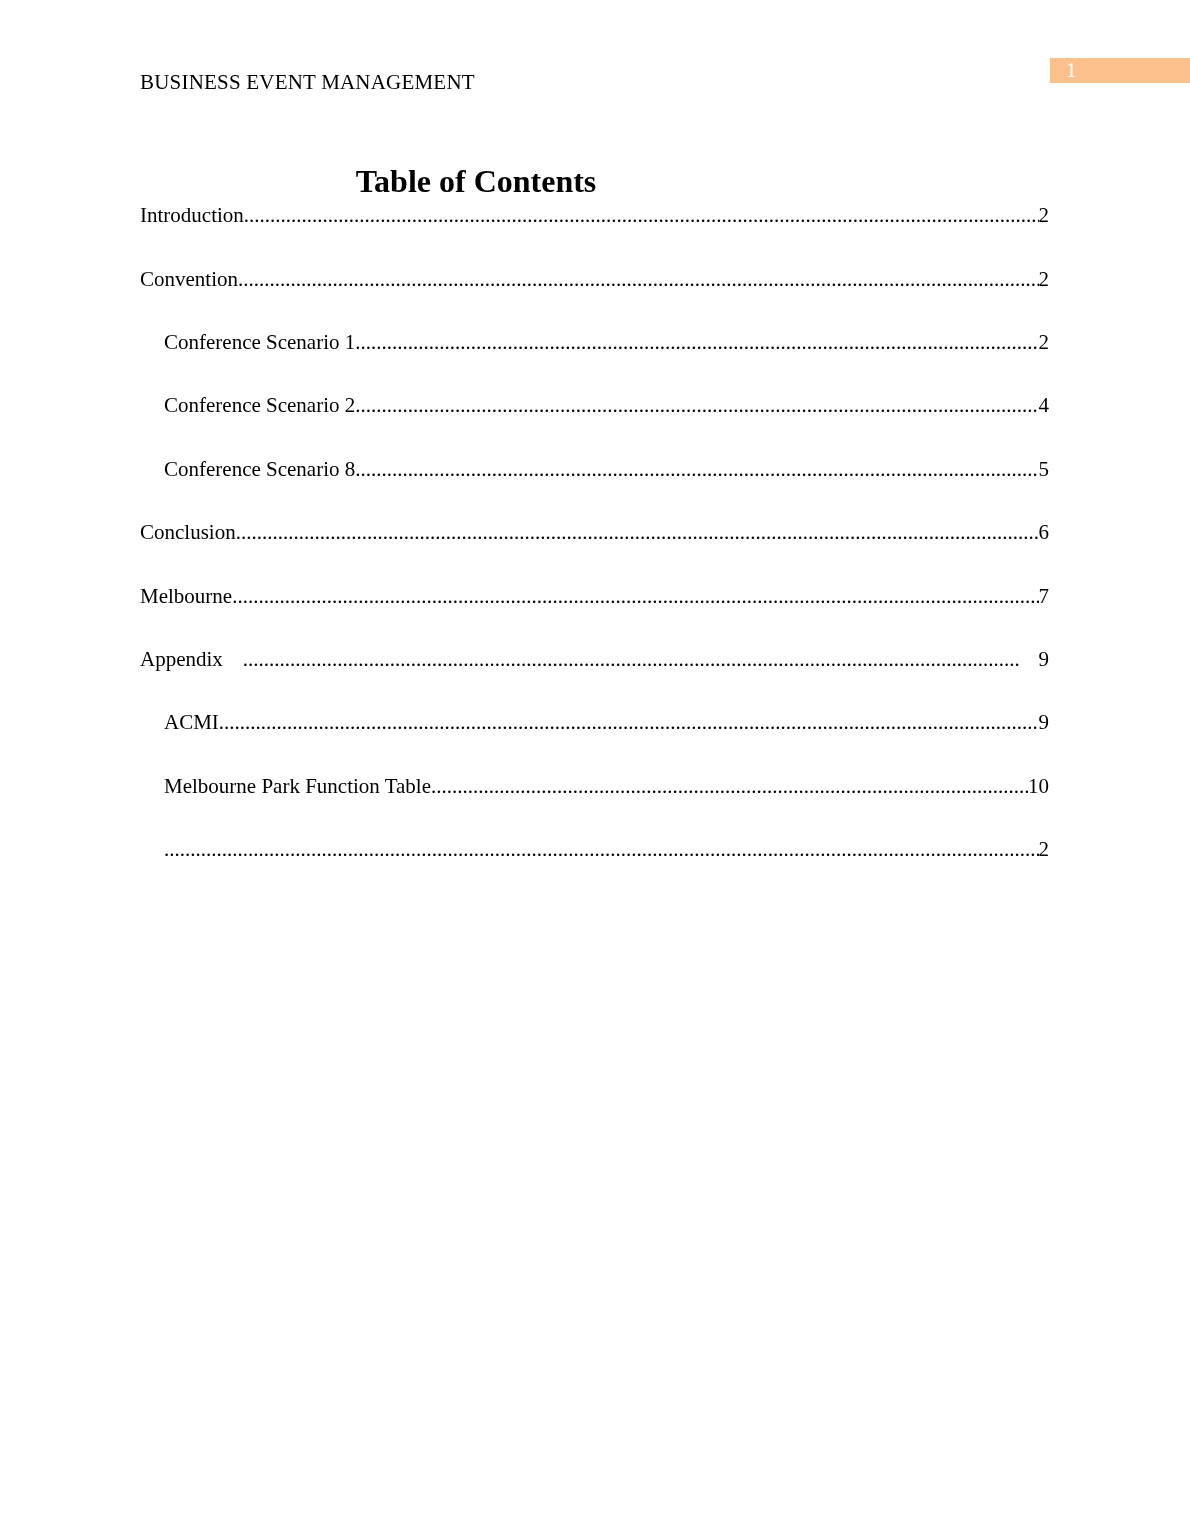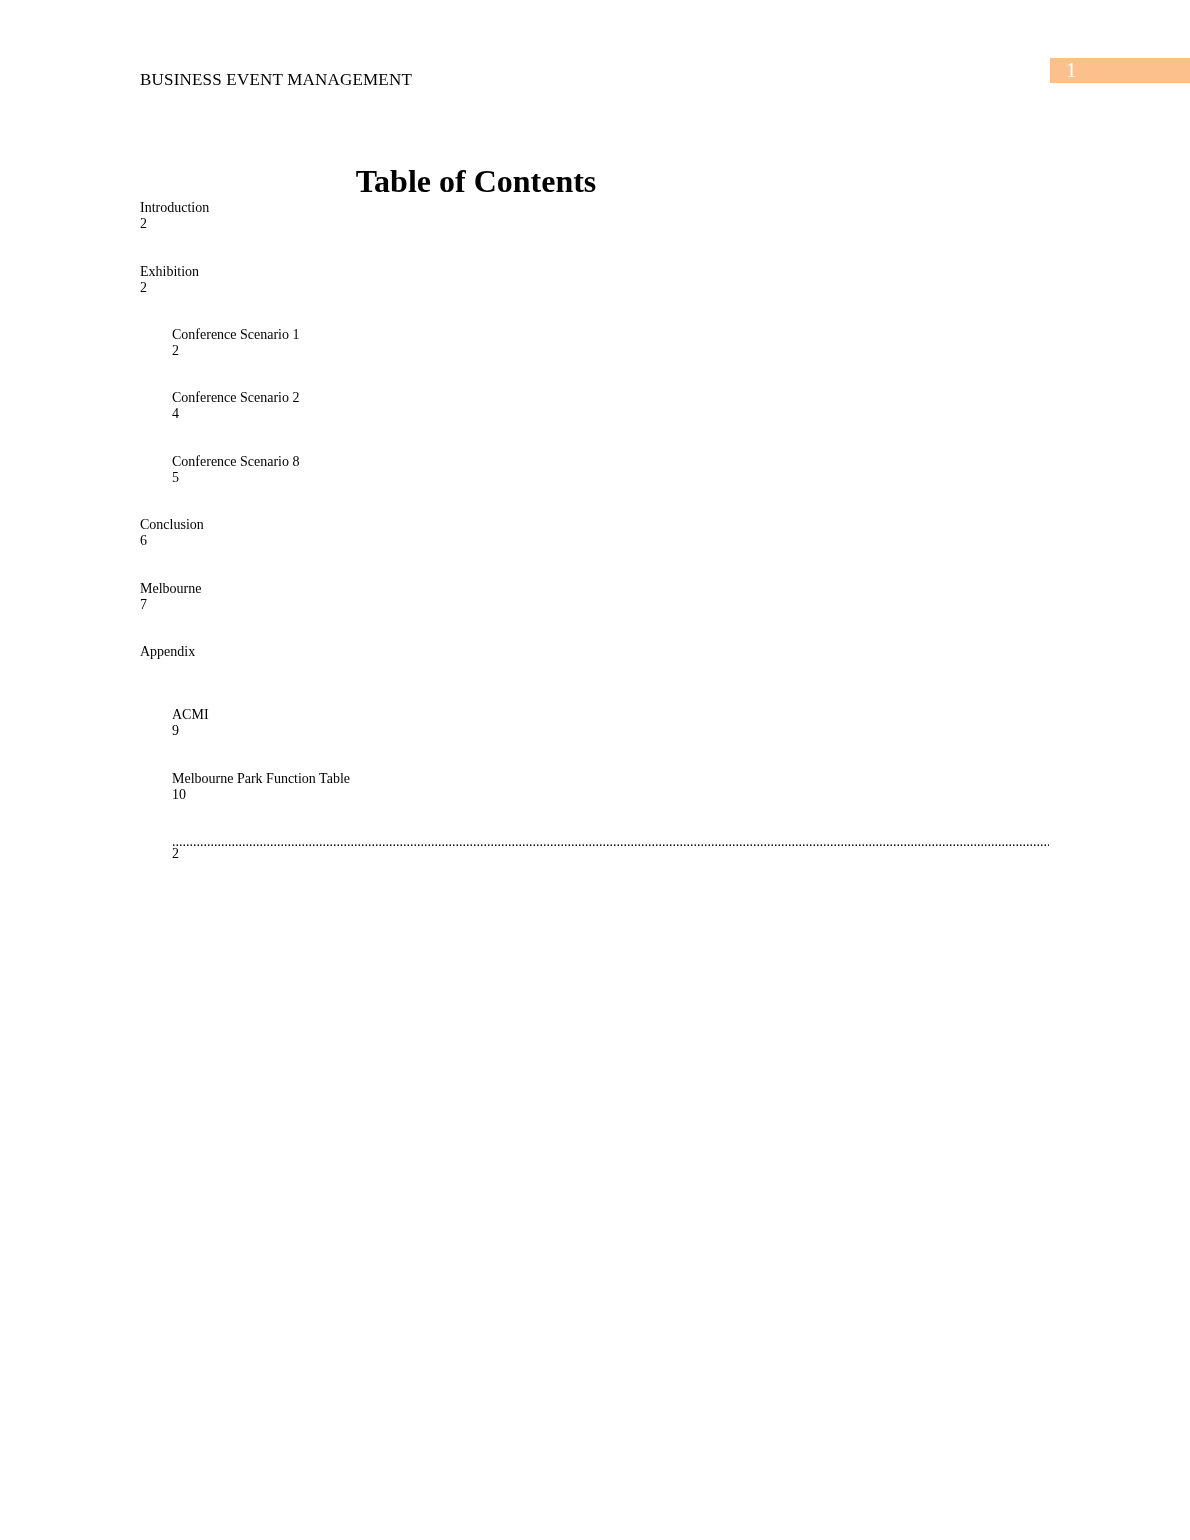--- a/index.html
+++ b/index.html
@@ -1,27 +1,27 @@
 <!DOCTYPE html>
 <html><head>
   <meta charset="utf-8">
   <style>
     html, body { margin: 0; padding: 0; background: #ffffff; }
     body { width: 1190px; height: 1540px; position: relative; overflow: hidden;
            font-family: "Liberation Serif", serif; color: #000; }
-    .header-title { position: absolute; left: 140px; top: 70px; font-size: 17px; letter-spacing: 0.2px; }
+    .header-title { position: absolute; left: 140px; top: 70px; font-size: 21px; letter-spacing: 0.2px; }
     .page-num-box { position: absolute; left: 1050px; top: 58px; width: 140px; height: 25px;
                     background: #fbc08c; }
     .page-num { position: absolute; left: 16px; top: 0px; font-size: 21px; color: #ffffff; line-height: 25px; }
     .toc-title { position: absolute; left: 0; width: 952px; top: 163px; text-align: center;
                  font-weight: bold; font-size: 32px; }
     .toc { position: absolute; left: 140px; top: 200px; width: 909px; }
-    .toc-entry { position: absolute; left: 0; right: 0; height: 28px; display: flex; align-items: flex-start;
-                 font-size: 14px; white-space: nowrap; overflow: hidden; flex-direction: column; }
-    .toc-entry.level-2 { left: 32px; }
+    .toc-entry { position: absolute; left: 0; right: 0; height: 28px; display: flex; align-items: flex-end;
+                 font-size: 21px; white-space: nowrap; overflow: hidden; }
+    .toc-entry.level-2 { left: 24px; }
     .toc-label { flex: 0 0 auto; }
     .toc-leader { flex: 1 1 auto; overflow: hidden; white-space: nowrap; }
     .toc-leader::before { content: "........................................................................................................................................................................................................................................................................................"; }
     .toc-page { flex: 0 0 auto; }
   </style>
 </head>
 <body>
 
 <div class="header-title">BUSINESS EVENT MANAGEMENT</div>
 <div class="page-num-box">
@@ -30,21 +30,21 @@
 
 <div class="toc-title">Table of Contents</div>
 
 <div class="toc">
   <div class="toc-entry" style="top:0px;">
     <span class="toc-label">Introduction</span>
     <span class="toc-leader"></span>
     <span class="toc-page">2</span>
   </div>
   <div class="toc-entry" style="top:64px;">
-    <span class="toc-label">Exhibition</span>
+    <span class="toc-label">Convention</span>
     <span class="toc-leader"></span>
     <span class="toc-page">2</span>
   </div>
   <div class="toc-entry level-2" style="top:127px;">
     <span class="toc-label">Conference Scenario 1</span>
     <span class="toc-leader"></span>
     <span class="toc-page">2</span>
   </div>
   <div class="toc-entry level-2" style="top:190px;">
     <span class="toc-label">Conference Scenario 2</span>

